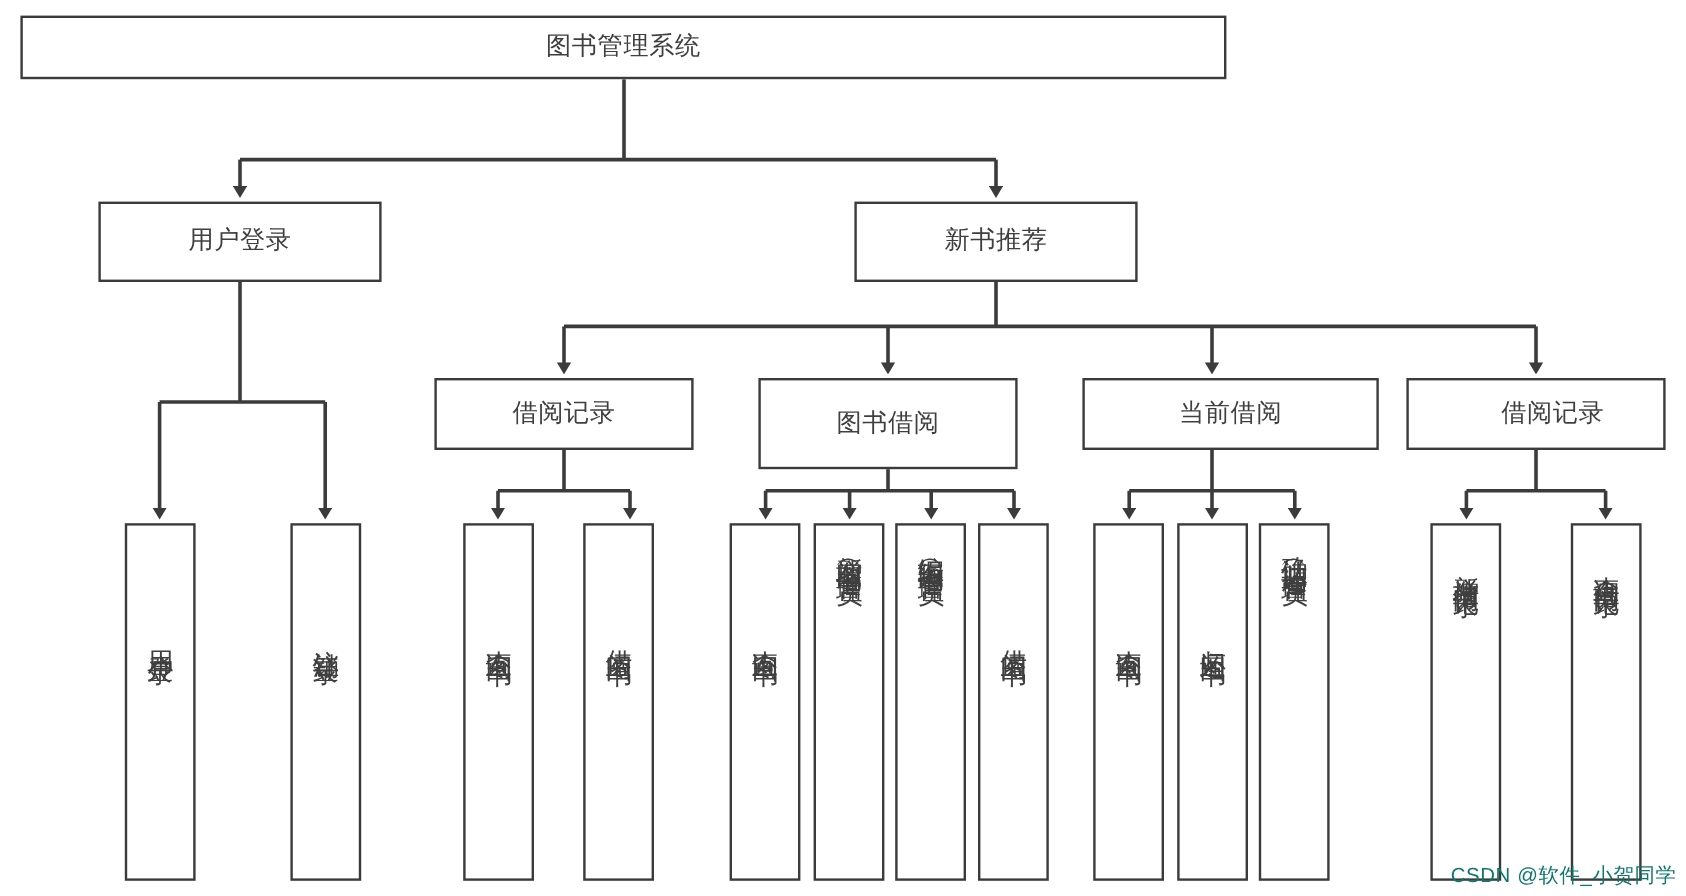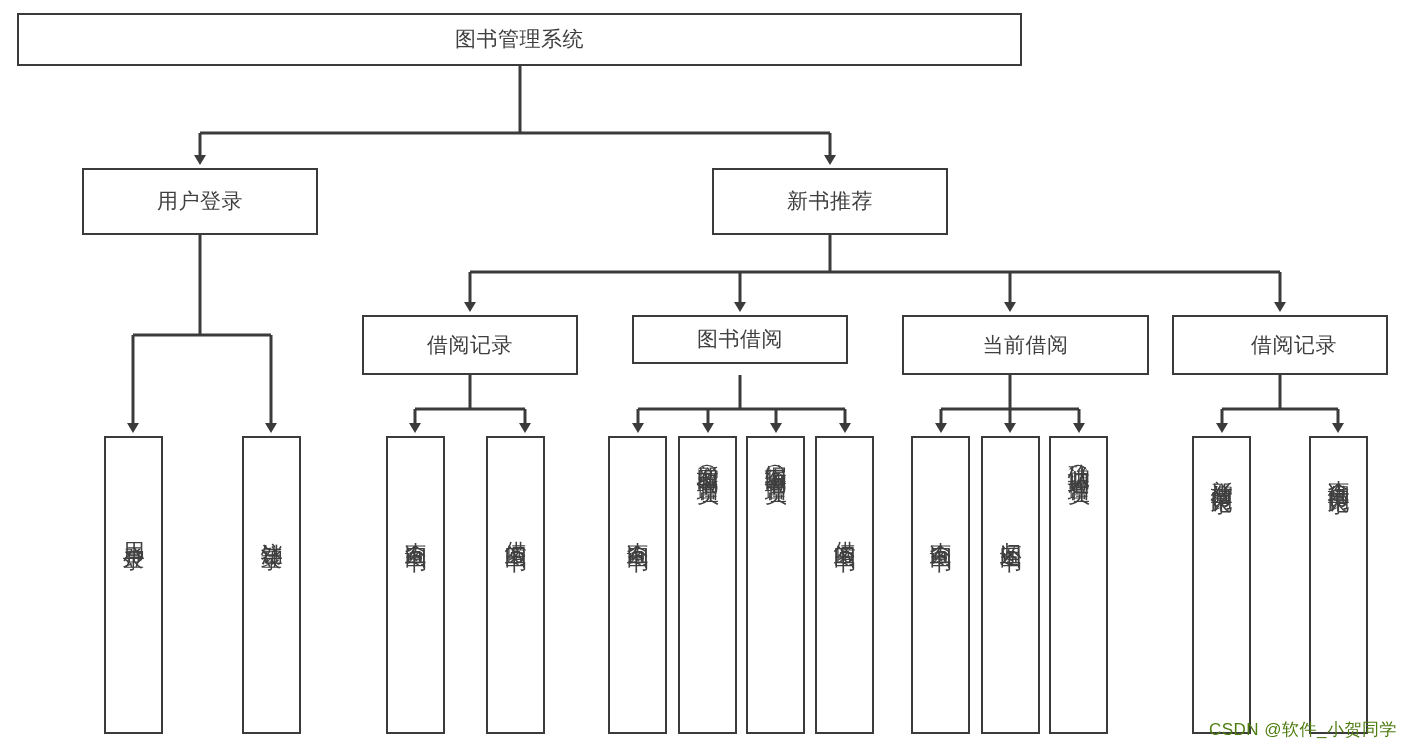--- a/index.html
+++ b/index.html
@@ -59,21 +59,21 @@
     display:block;
   }
   .leaf.mid .vlbl{margin-top:86px;}
   .leaf.tall .vlbl{margin-top:8px;}
   .leaf.midlong .vlbl{margin-top:24px;}
   .watermark{
     position:absolute;
     right:8px;
     bottom:6px;
     font-size:17px;
-    color:#4d7c0f;
+    color:#0f766e;
     z-index:5;
     white-space:nowrap;
     letter-spacing:0.5px;
   }
 </style>
 </head>
 <body>
 
 <div id="canvas">
 
@@ -135,21 +135,21 @@
   <div class="node" style="left:82px;top:168px;width:236px;height:67px;">
     <span class="lbl">用户登录</span>
   </div>
   <div class="node" style="left:712px;top:168px;width:236px;height:67px;">
     <span class="lbl">新书推荐</span>
   </div>
 
   <div class="node" style="left:362px;top:315px;width:216px;height:60px;">
     <span class="lbl">借阅记录</span>
   </div>
-  <div class="node" style="left:632px;top:315px;width:216px;height:49px;">
+  <div class="node" style="left:632px;top:315px;width:216px;height:76px;">
     <span class="lbl">图书借阅</span>
   </div>
   <div class="node" style="left:902px;top:315px;width:247px;height:60px;">
     <span class="lbl">当前借阅</span>
   </div>
   <div class="node" style="left:1172px;top:315px;width:216px;height:60px;padding-left:28px;">
     <span class="lbl">借阅记录</span>
   </div>
 
   <div class="leaf mid" style="left:104px;top:436px;width:59px;height:298px;">

